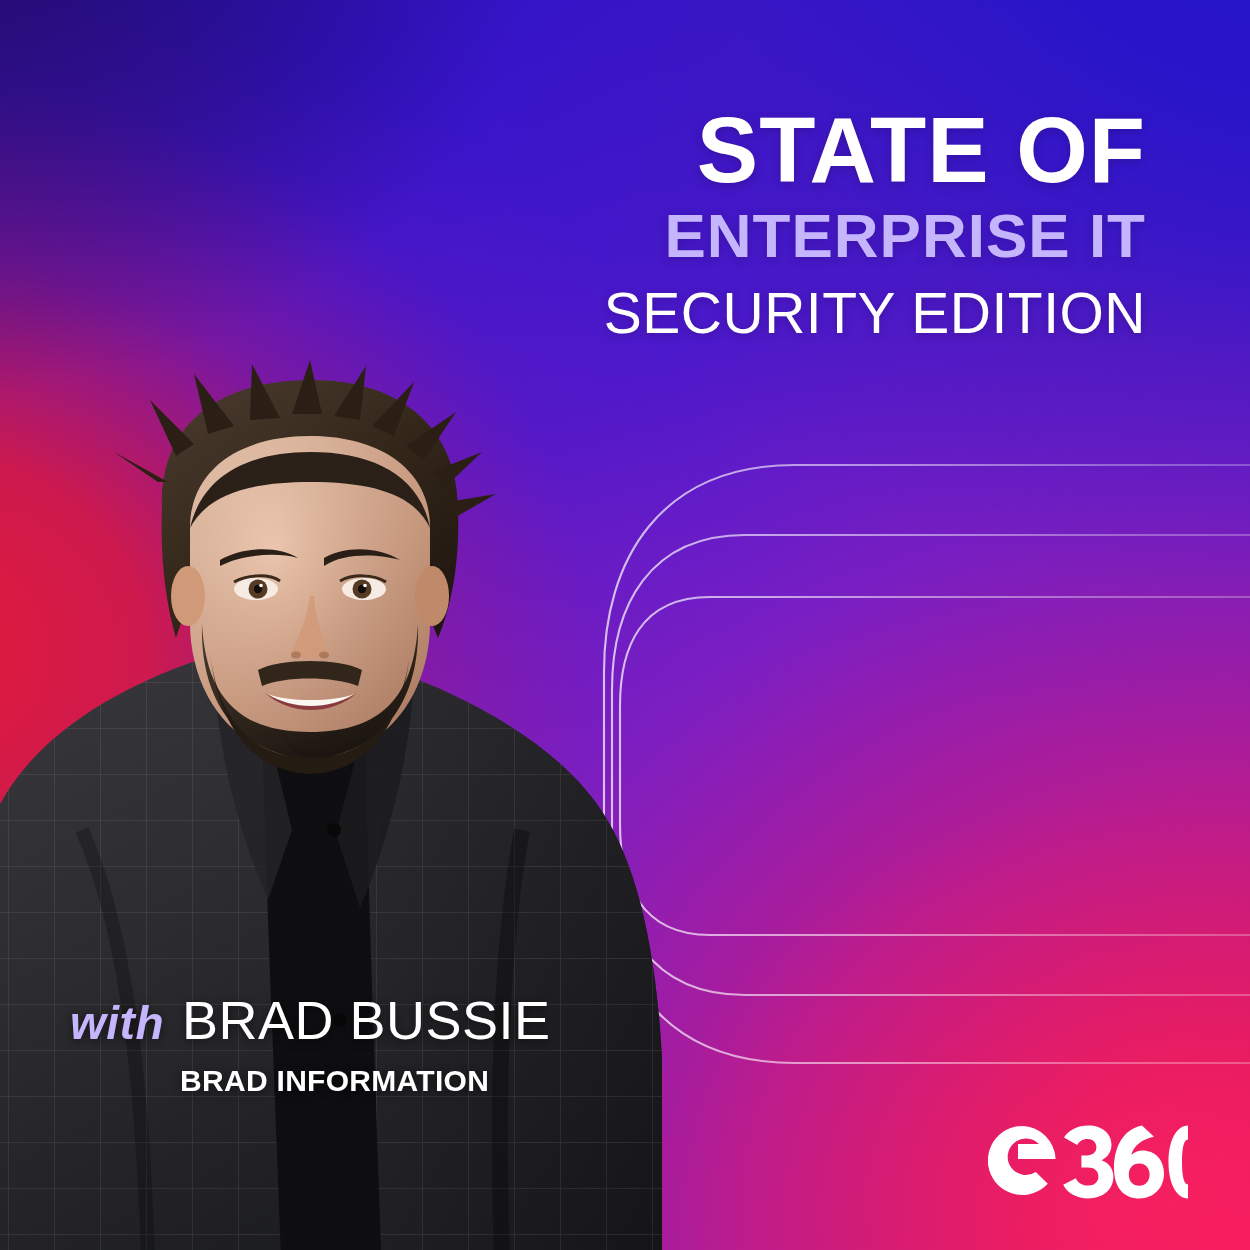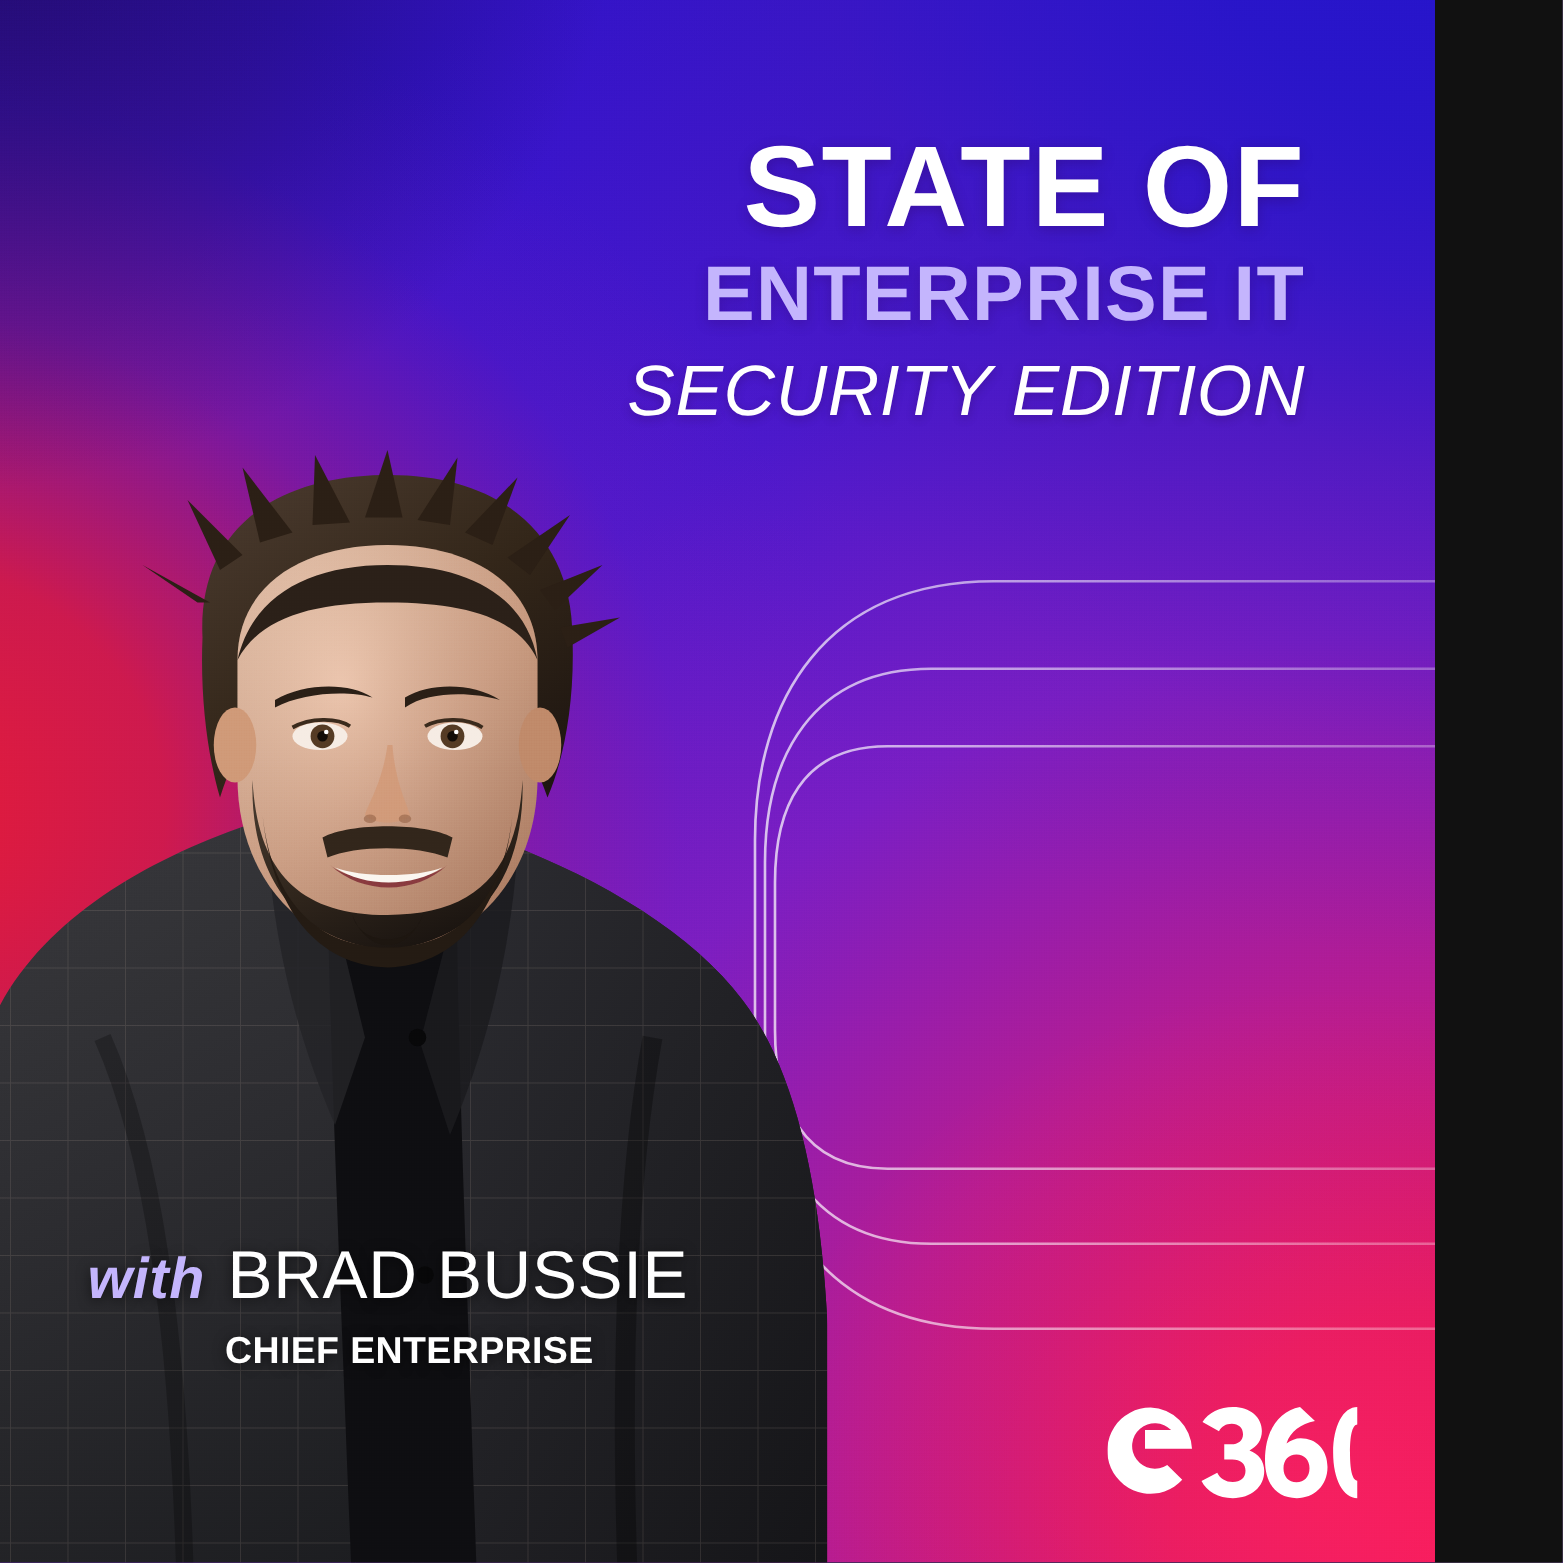--- a/index.html
+++ b/index.html
@@ -2,21 +2,21 @@
 <html><head>
 <meta charset="utf-8">
 <style>
   html, body {
     margin: 0;
     padding: 0;
     background: #111;
   }
   #cover {
     position: relative;
-    width: 1148px;
+    width: 1250px;
     height: 1250px;
     overflow: hidden;
     font-family: "Liberation Sans", sans-serif;
     background: #5b17a8;
   }
 
   
   .bg-base {
     position: absolute; inset: 0;
     background:
@@ -95,21 +95,20 @@
     text-shadow: 0 2px 10px rgba(40,0,70,0.25);
   }
   .t-edition {
     font-size: 57px;
     font-weight: 400;
     color: #ffffff;
     letter-spacing: 0.5px;
     display: block;
     margin-top: 18px;
     text-shadow: 0 2px 8px rgba(40,0,70,0.30);
-    font-style: italic;
   }
 
   
   .host-block {
     position: absolute;
     left: 70px;
     bottom: 150px;
     text-shadow: 0 2px 10px rgba(0,0,0,0.55);
   }
   .host-line1 {
@@ -318,21 +317,21 @@
     <span class="t-enterprise">ENTERPRISE IT</span>
     <span class="t-edition">SECURITY EDITION</span>
   </div>
 
   <div class="host-block">
     <div class="host-line1">
       <span class="host-with">with</span>
       <span class="host-name">BRAD BUSSIE</span>
     </div>
     <div class="host-title">
-      <div>CHIEF ENTERPRISE</div>
+      <div>BRAD INFORMATION</div>
     </div>
   </div>
 
   <div class="logo">
     <svg viewBox="0 0 200 92" xmlns="http://www.w3.org/2000/svg" aria-hidden="true">
       <g fill="#ffffff">
 
         <path d="M34.5 8
                  A34.5 34.5 0 1 0 59.8 65.8
                  L47.8 54.0

